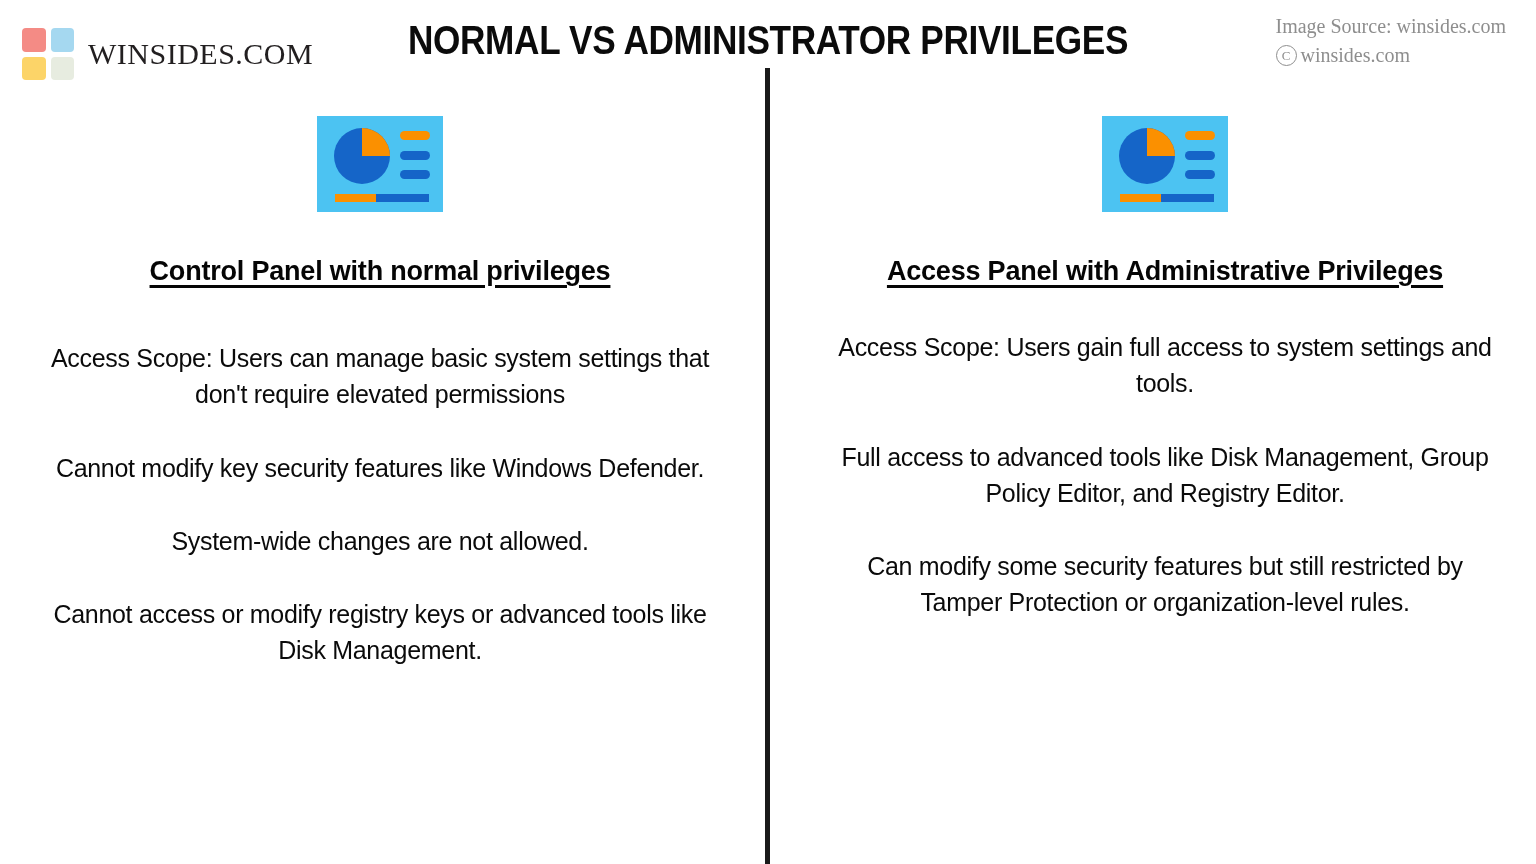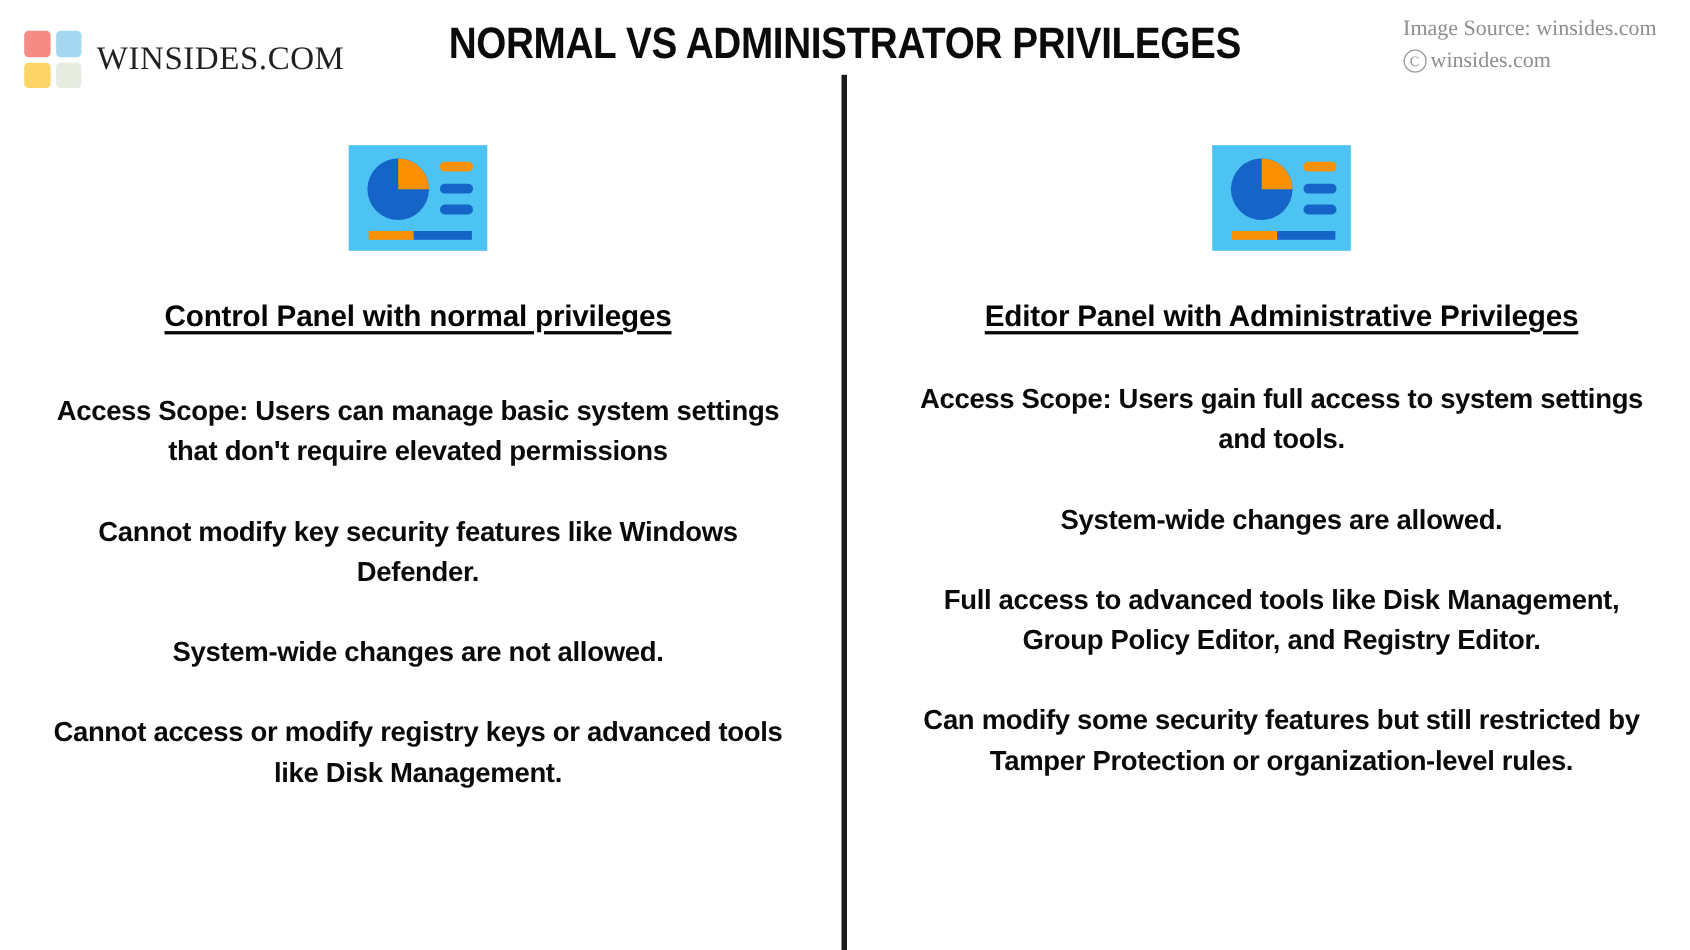--- a/index.html
+++ b/index.html
@@ -95,21 +95,21 @@
     left: 765px;
     top: 68px;
     width: 5px;
     height: 796px;
     background: #1a1a1a;
   }
 
   
   .column {
     position: absolute;
-    top: 132px;
+    top: 116px;
     width: 740px;
     text-align: center;
   }
   #column-left  { left: 10px; }
   #column-right { left: 795px; }
 
   
   .panel-icon {
     width: 126px;
     height: 96px;
@@ -167,21 +167,21 @@
     text-decoration-thickness: 2.5px;
     letter-spacing: -0.2px;
   }
   .body-list {
     list-style: none;
     margin: 0;
     padding: 0;
   }
   .body-list li {
     font-family: "Liberation Sans", sans-serif;
-    font-weight: bold;
+    font-weight: normal;
     font-size: 25px;
     line-height: 1.45;
     color: #0a0a0a;
     letter-spacing: -0.3px;
   }
   #column-left  .body-list { margin-top: 53px; }
   #column-right .body-list { margin-top: 42px; }
   #column-left  .body-list li  { margin-bottom: 37px; padding: 0 38px; }
   #column-right .body-list li  { margin-bottom: 37px; padding: 0 30px; }
 </style>
@@ -238,20 +238,19 @@
     <div class="pie" style="background: rgb(21, 101, 200);"></div>
     <div class="pie-slice" style="background: rgb(251, 144, 0);"></div>
     <div class="bar bar-1" style="background: rgb(251, 144, 0);"></div>
     <div class="bar bar-2" style="background: rgb(21, 101, 200);"></div>
     <div class="bar bar-3" style="background: rgb(21, 101, 200);"></div>
     <div class="footer-bar">
       <div class="seg-orange" style="background: rgb(251, 144, 0);"></div>
       <div class="seg-blue" style="background: rgb(21, 101, 200);"></div>
     </div>
   </div>
-  <h2 class="column-heading">Editor Panel with Administrative Privileges</h2>
+  <h2 class="column-heading">Access Panel with Administrative Privileges</h2>
   <ul class="body-list">
     <li>Access Scope: Users gain full access to system settings and tools.</li>
-    <li>System-wide changes are allowed.</li>
     <li>Full access to advanced tools like Disk Management, Group Policy Editor, and Registry Editor.</li>
     <li>Can modify some security features but still restricted by Tamper Protection or organization-level rules.</li>
   </ul>
 </div>
 
 </body></html>

